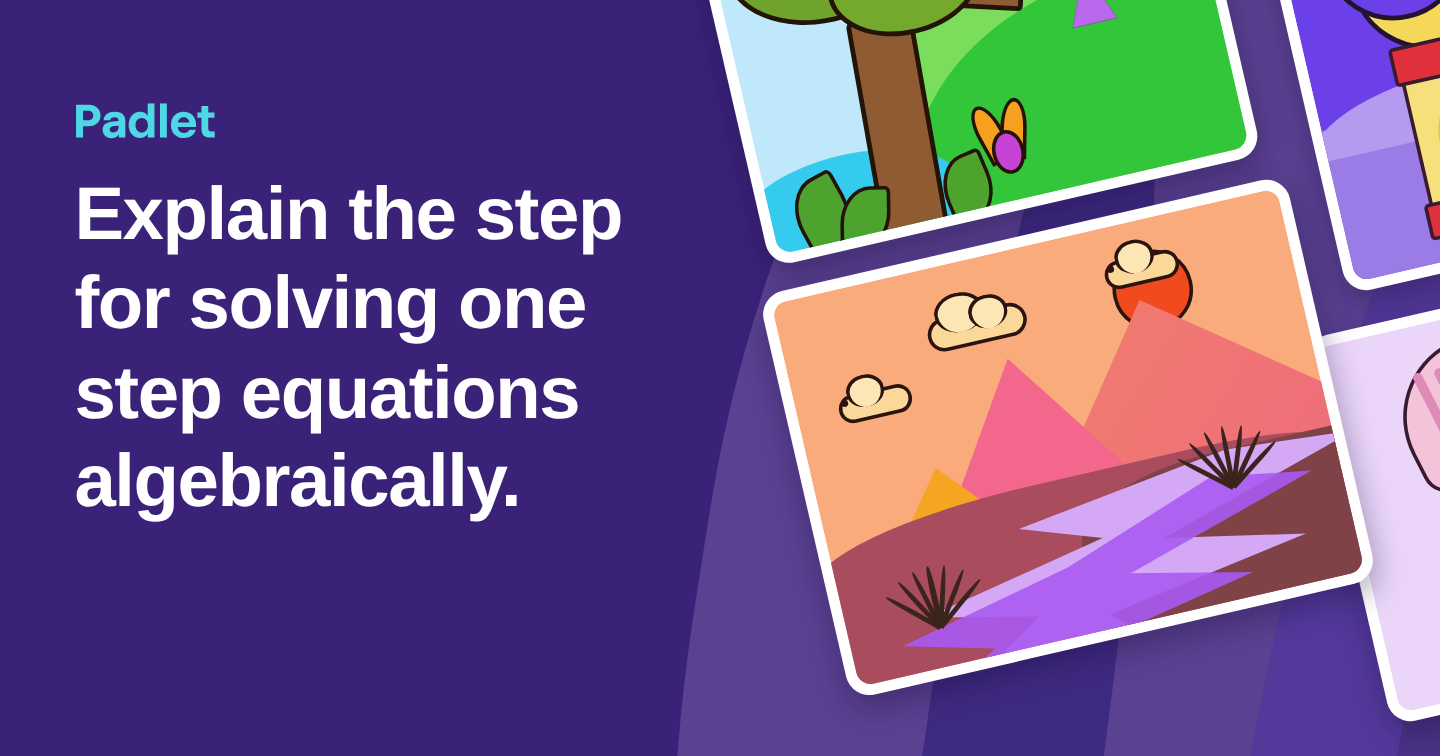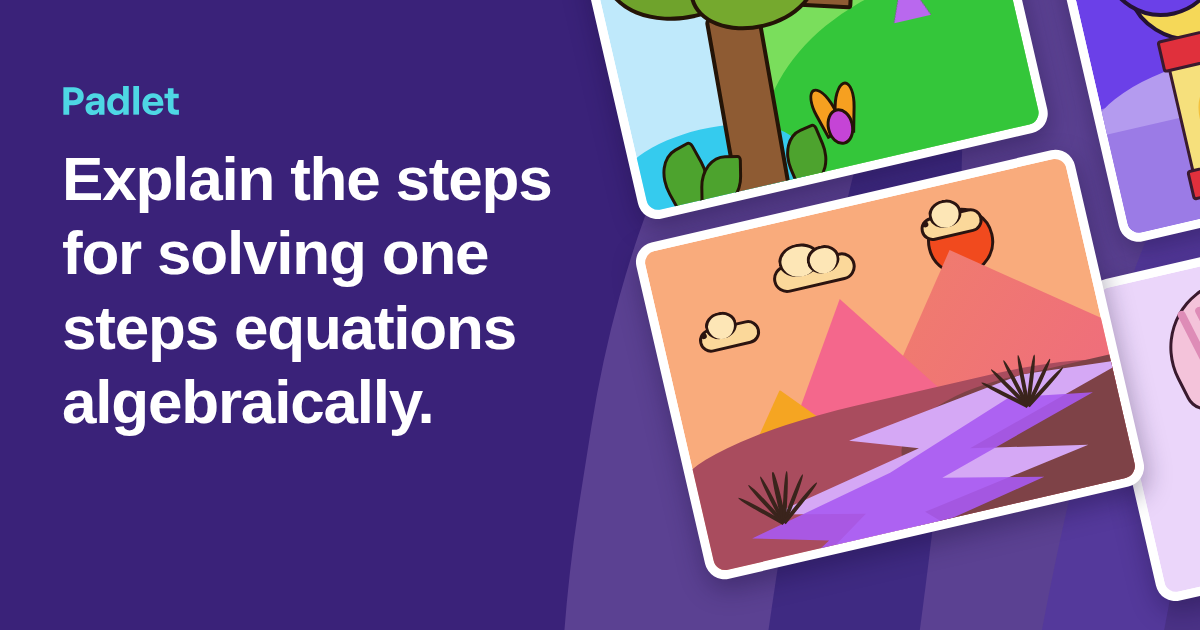--- a/index.html
+++ b/index.html
@@ -255,16 +255,16 @@
         <path d="M2 2h15.5c8.6 0 14.4 5.2 14.4 13S26.1 28.2 17.5 28.2H10.6V42H2V2zm8.6 7.3v11.6h6c4 0 6.5-2.2 6.5-5.8 0-3.6-2.5-5.8-6.5-5.8h-6z"></path>
         <path d="M34.5 32.2c0-6.3 4.9-9.2 13.2-9.8l6.3-.5v-.7c0-2.7-1.8-4.1-5-4.1-3.1 0-5 1.4-5.3 3.8h-8c.5-6.4 5.6-10.3 13.5-10.3 8.3 0 13.1 4 13.1 11V42h-8v-4.1c-1.6 3-5 4.8-9.2 4.8-6.2 0-10.6-3.9-10.6-10.5zm19.5-4.6l-4.8.4c-3.9.3-6.1 1.7-6.1 4.1 0 2.2 1.8 3.6 4.6 3.6 3.8 0 6.3-2.5 6.3-6.2v-1.9z"></path>
         <path d="M66.3 27c0-9.6 5.7-16.4 13.9-16.4 4.3 0 7.6 1.8 9.4 4.8V0h8.3v42h-8.1v-4.6c-1.8 3.2-5.2 5.2-9.6 5.2-8.2 0-13.9-6.8-13.9-15.6zm23.6 0c0-5.3-3-8.9-7.6-8.9-4.6 0-7.6 3.6-7.6 8.9 0 5.3 3 8.9 7.6 8.9 4.6 0 7.6-3.6 7.6-8.9z"></path>
         <path d="M104.6 0h8.4v42h-8.4V0z"></path>
         <path d="M118 26.8C118 17.2 124.3 10.6 133.5 10.6c9.2 0 15.2 6.4 15.2 15.8v2.6h-22.4c.5 4.6 3.4 7.3 7.6 7.3 3.3 0 5.7-1.4 6.7-3.8h7.8c-1.5 6.2-7 10.1-14.4 10.1-9.6 0-16-6.4-16-15.8zm22.5-3.3c-.4-3.9-3-6.3-6.9-6.3-3.8 0-6.5 2.4-7.2 6.3h14.1z"></path>
         <path d="M155.3 31.6V17.8h-5v-6.5h5V3.3h8.3v8h7.6v6.5h-7.6v12.9c0 2.8 1.2 4 4 4h3.9V42h-5.9c-6.9 0-10.3-3.3-10.3-10.4z"></path>
         <path d="M176 10.3l7.3-3.5 2.9 6.4-7.3 3.4-2.9-6.3z" opacity="0"></path>
       </g>
     </svg>
 
-    <h1 class="headline">Explain the steps for solving one steps equations algebraically.</h1>
+    <h1 class="headline">Explain the step for solving one step equations algebraically.</h1>
   </div>
 
 </div>
 
 </body></html>

